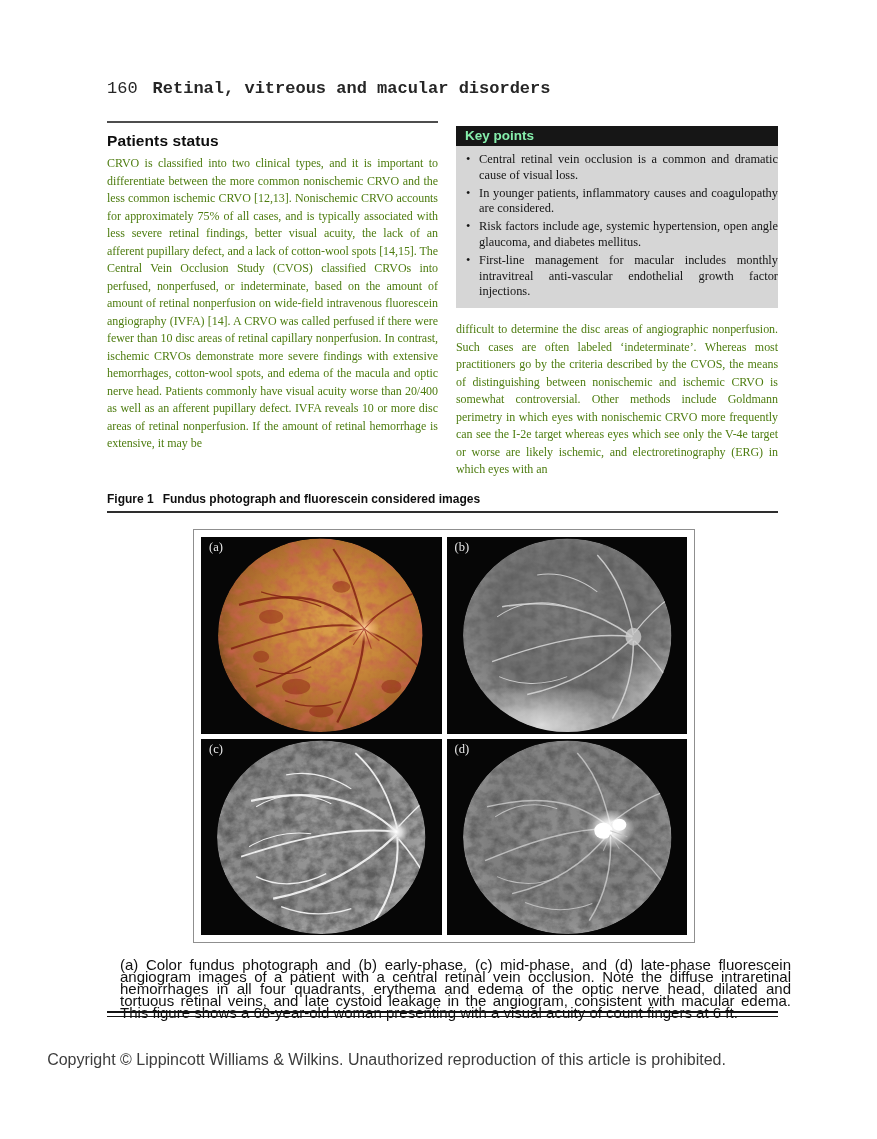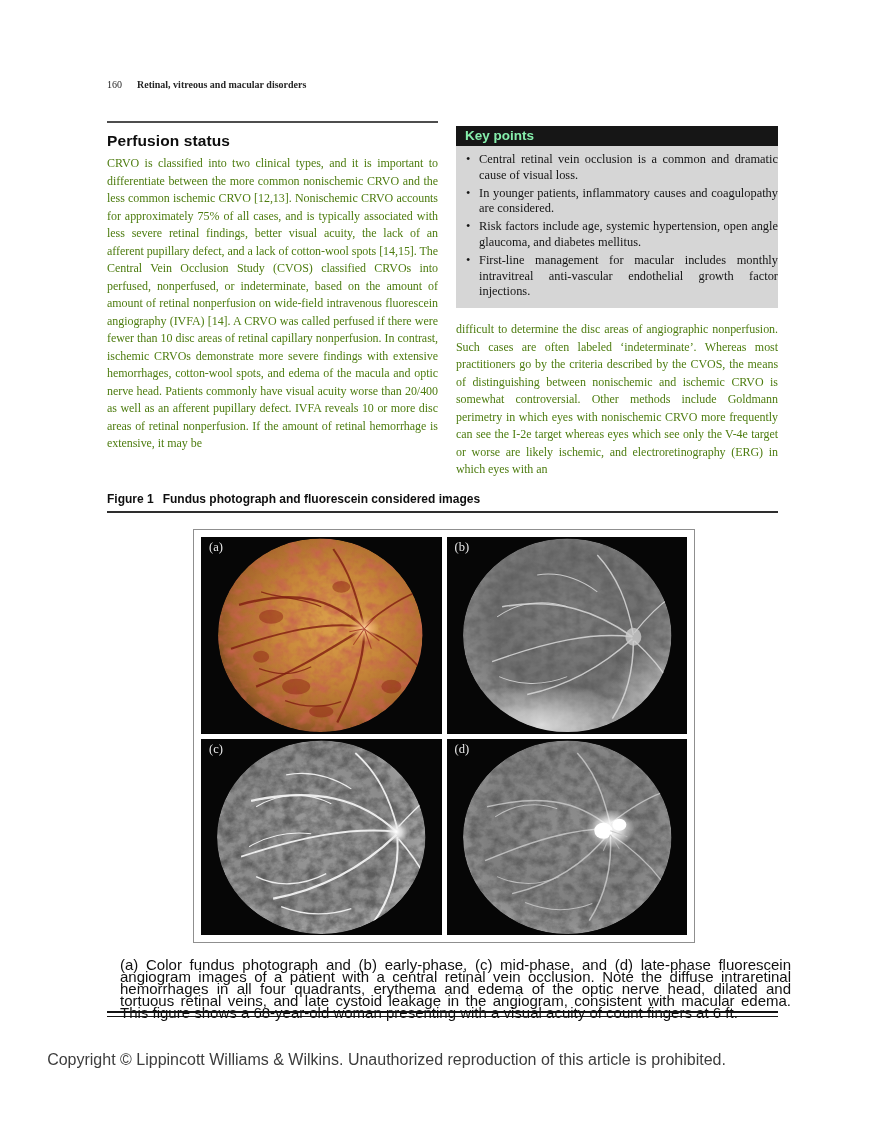--- a/index.html
+++ b/index.html
@@ -5,21 +5,21 @@
   * { margin:0; padding:0; box-sizing:border-box; }
   html, body { background:#ffffff; }
   .page {
     position:relative; width:877px; height:1139px; background:#ffffff;
     font-family:"Liberation Serif", serif; color:#1c1c1c; overflow:hidden;
   }
 
   
   .running-header {
     position:absolute; left:107px; top:79px; width:671px;
-    font-family:Liberation Serif, serif; font-size:10px; color:#262626;
+    font-family:Liberation Mono, monospace; font-size:17px; color:#262626;
   }
   .running-header .pgnum { font-weight:400; margin-right:15px; }
   .running-header .rtitle { font-weight:700; }
 
   
   .col-left { position:absolute; left:107px; top:121px; width:331px; }
   .section-rule { height:2px; background:#4d4d4d; border:none; margin-bottom:9px; }
   .section-title {
     font-family:"Liberation Sans", sans-serif; font-size:15.5px; font-weight:700;
     color:#0e0e0e; margin-bottom:5px; letter-spacing:0.1px;
@@ -87,21 +87,21 @@
 <body>
 
 <div class="page">
 
   <div class="running-header">
     <span class="pgnum">160</span><span class="rtitle">Retinal, vitreous and macular disorders</span>
   </div>
 
   <div class="col-left">
     <hr class="section-rule">
-    <div class="section-title">Perfusion status</div>
+    <div class="section-title">Patients status</div>
     <p class="body-text">CRVO is classified into two clinical types, and it is important to differentiate between the more common nonischemic CRVO and the less common ischemic CRVO [12,13]. Nonischemic CRVO accounts for approximately 75% of all cases, and is typically associated with less severe retinal findings, better visual acuity, the lack of an afferent pupillary defect, and a lack of cotton-wool spots [14,15]. The Central Vein Occlusion Study (CVOS) classified CRVOs into perfused, nonperfused, or indeterminate, based on the amount of amount of retinal nonperfusion on wide-field intravenous fluorescein angiography (IVFA) [14]. A CRVO was called perfused if there were fewer than 10 disc areas of retinal capillary nonperfusion. In contrast, ischemic CRVOs demonstrate more severe findings with extensive hemorrhages, cotton-wool spots, and edema of the macula and optic nerve head. Patients commonly have visual acuity worse than 20/400 as well as an afferent pupillary defect. IVFA reveals 10 or more disc areas of retinal nonperfusion. If the amount of retinal hemorrhage is extensive, it may be</p>
   </div>
 
   <div class="col-right">
     <div class="keypoints">
       <div class="kp-header">Key points</div>
       <div class="kp-body">
         <ul class="kp-list">
           <li>Central retinal vein occlusion is a common and dramatic cause of visual loss.</li>
           <li>In younger patients, inflammatory causes and coagulopathy are considered.</li>

